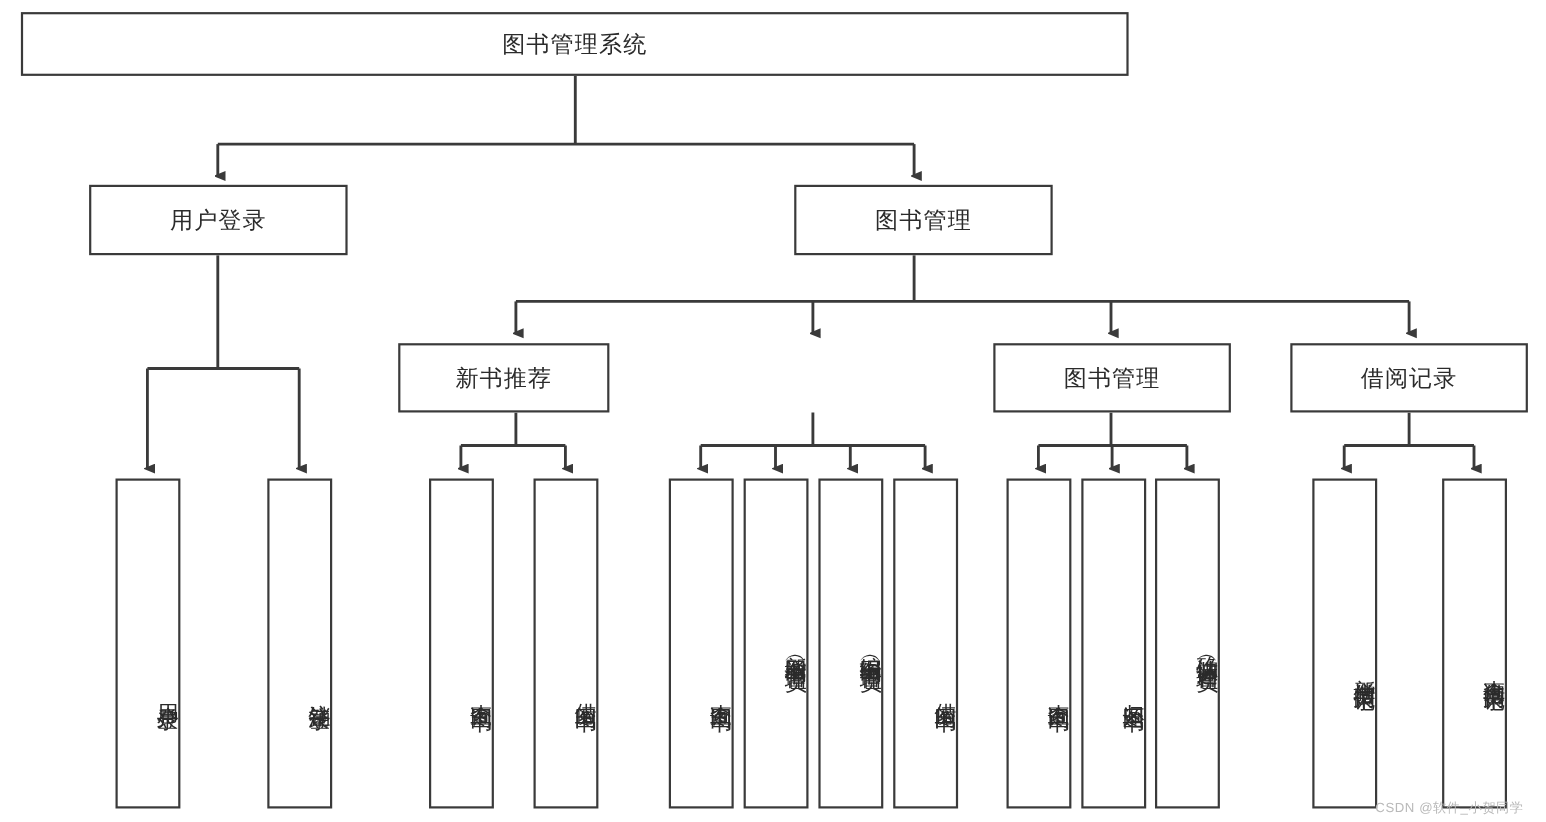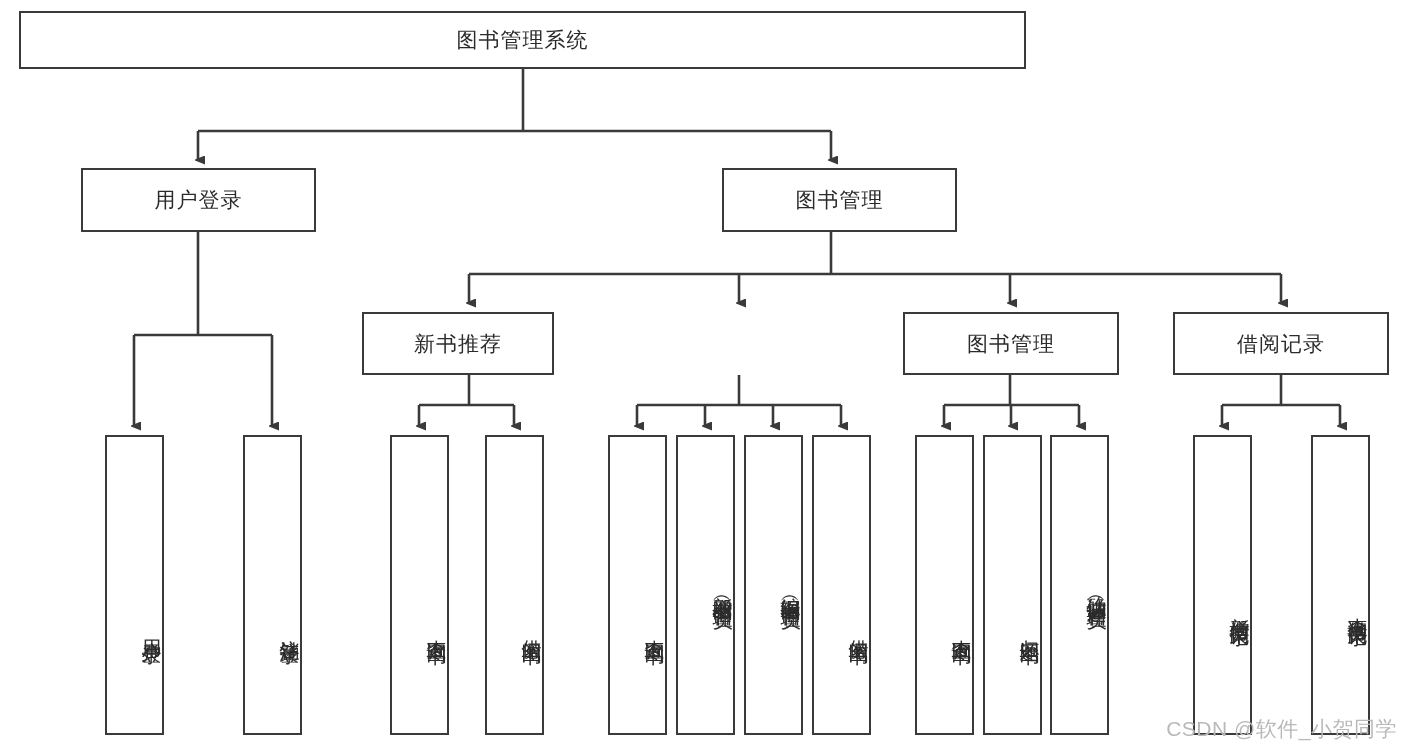--- a/index.html
+++ b/index.html
@@ -47,23 +47,23 @@
     justify-content: center;
   }
   .node.vert span {
     writing-mode: vertical-rl;
     text-orientation: upright;
     display: block;
     white-space: nowrap;
   }
   .watermark {
     position: absolute;
-    right: 8px;
+    right: 20px;
     bottom: 4px;
-    font-size: 21px;
+    font-size: 12px;
     color: #b9b9b9;
     white-space: nowrap;
     letter-spacing: 0.5px;
   }
 </style>
 </head>
 <body>
 
 <div id="canvas">
 

